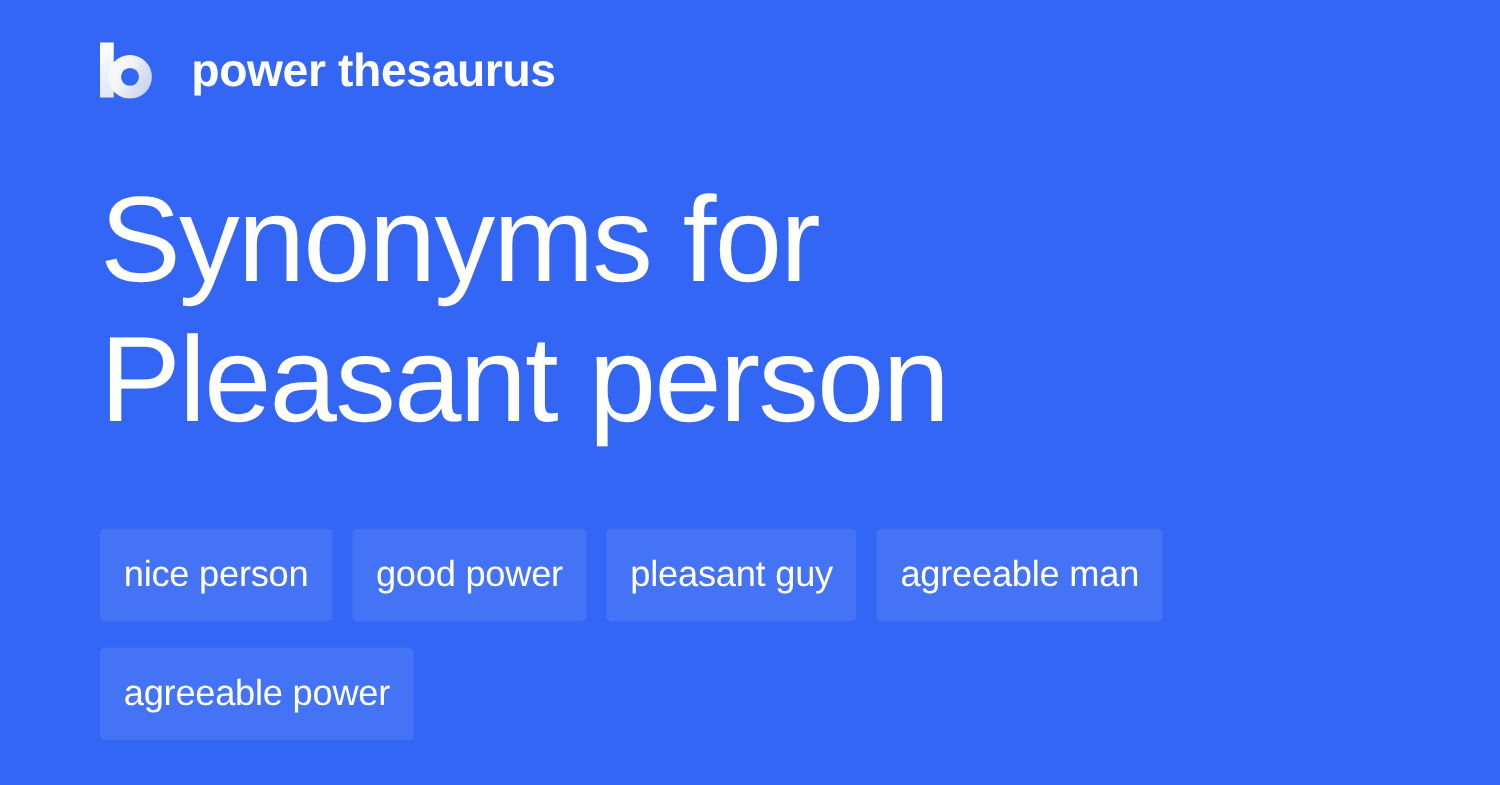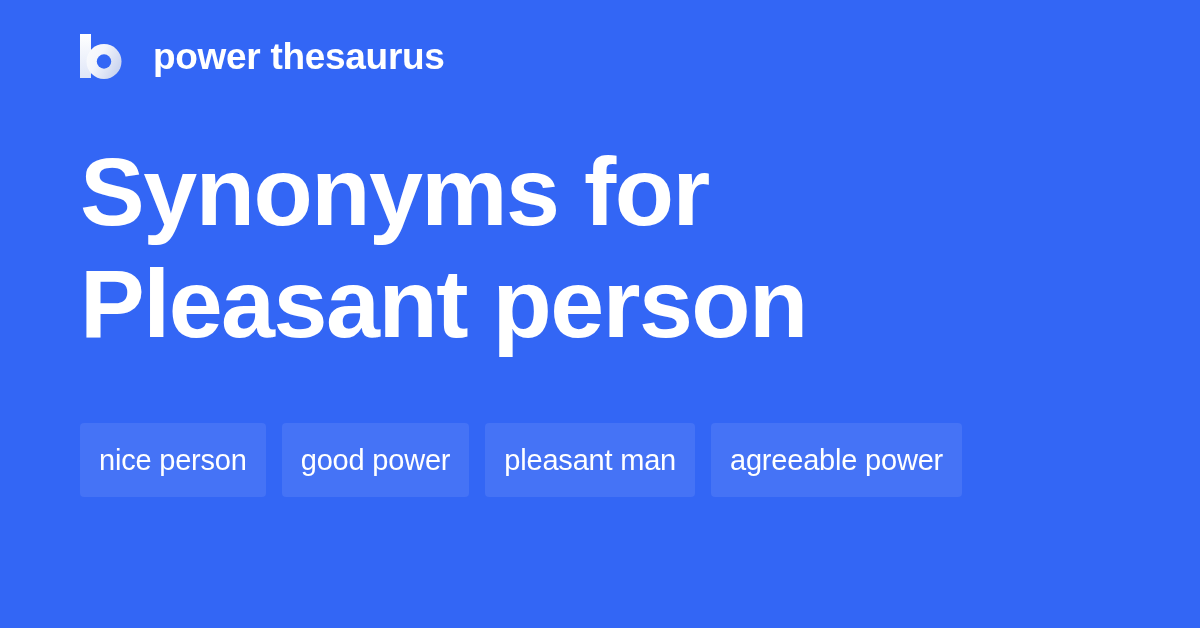--- a/index.html
+++ b/index.html
@@ -51,21 +51,21 @@
     white-space: nowrap;
   }
 
   
   .headline {
     position: absolute;
     left: 80px;
     top: 136px;
     width: 930px;
     font-size: 97px;
-    font-weight: 700;
+    font-weight: 400;
     line-height: 112px;
     letter-spacing: -1.5px;
     color: #ffffff;
   }
 
   
   .chips {
     position: absolute;
     left: 80px;
     top: 423px;
@@ -122,17 +122,18 @@
       </g>
     </svg>
     <div class="brand-name">power thesaurus</div>
   </div>
 
   <h1 class="headline">Synonyms for Pleasant person</h1>
 
   <div class="chips">
     <span class="chip">nice person</span>
     <span class="chip">good power</span>
-    <span class="chip">pleasant man</span>
+    <span class="chip">pleasant guy</span>
+    <span class="chip">agreeable man</span>
     <span class="chip">agreeable power</span>
   </div>
 
 </div>
 
 </body></html>

